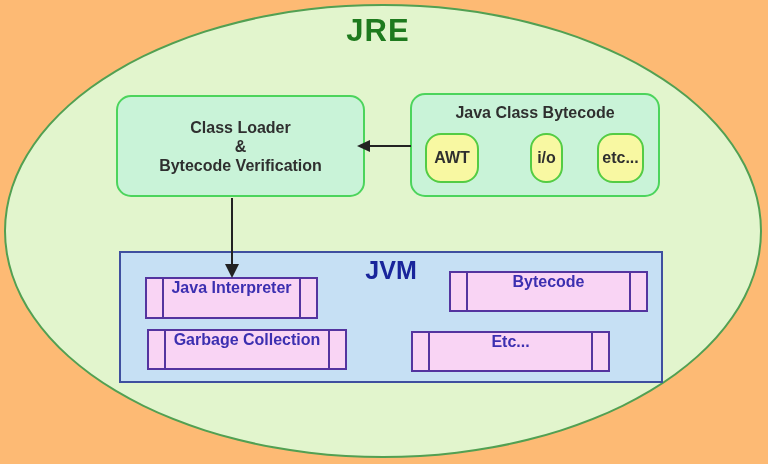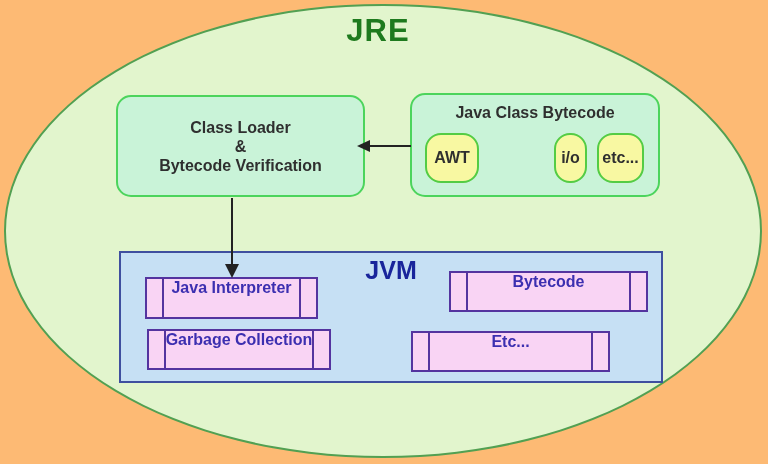--- a/index.html
+++ b/index.html
@@ -107,40 +107,40 @@
 
   <div class="mintbox classloader">
     <div>Class Loader</div>
     <div>&amp;</div>
     <div>Bytecode Verification</div>
   </div>
 
   <div class="mintbox libraries">
     <div class="lib-title">Java Class Bytecode</div>
     <div class="ybox" style="left:13px;width:54px">AWT</div>
-    <div class="ybox" style="left:142px;width:33px">i/o</div>
+    <div class="ybox" style="left:118px;width:33px">i/o</div>
     <div class="ybox" style="left:185px;width:47px">etc...</div>
   </div>
 
   <div class="jvmbox"></div>
   <div class="jvm-label">JVM</div>
 
   <div class="pinkbox" style="left:145px;top:277px;width:173px;height:42px">
     <span class="vline vl"></span>
     <span class="vline vr"></span>
     <span>Java Interpreter</span>
   </div>
 
   <div class="pinkbox" style="left:449px;top:271px;width:199px;height:41px">
     <span class="vline vl"></span>
     <span class="vline vr"></span>
     <span>Bytecode</span>
   </div>
 
-  <div class="pinkbox" style="left:147px;top:329px;width:184px;height:41px">
+  <div class="pinkbox" style="left:147px;top:329px;width:200px;height:41px">
     <span class="vline vl"></span>
     <span class="vline vr"></span>
     <span>Garbage Collection</span>
   </div>
 
   <div class="pinkbox" style="left:411px;top:331px;width:199px;height:41px">
     <span class="vline vl"></span>
     <span class="vline vr"></span>
     <span>Etc...</span>
   </div>

